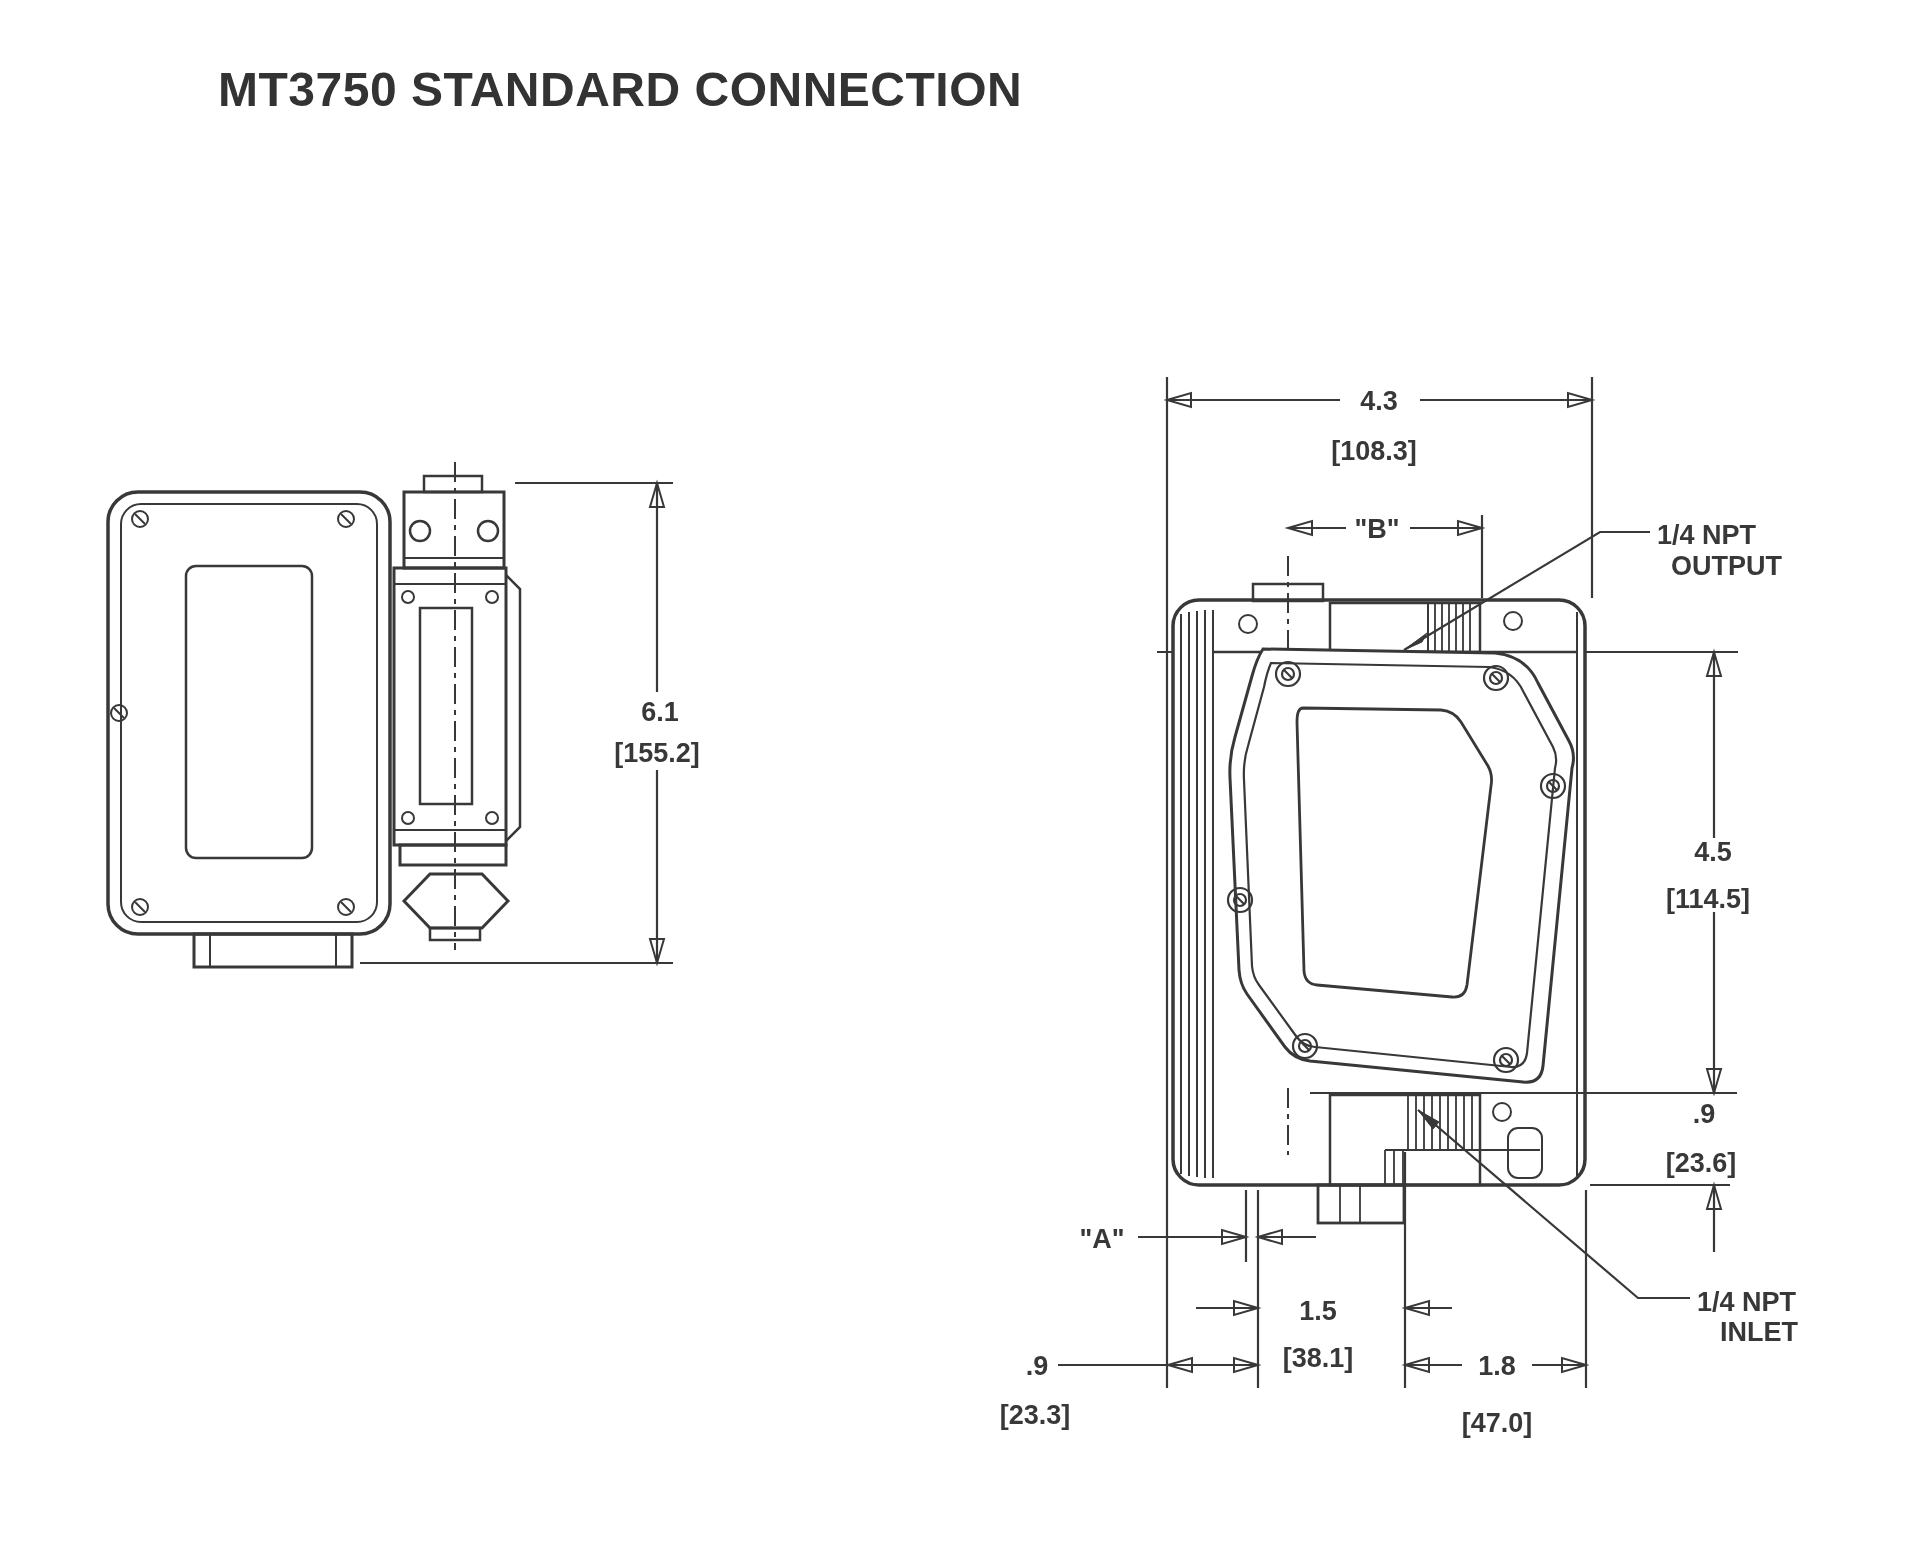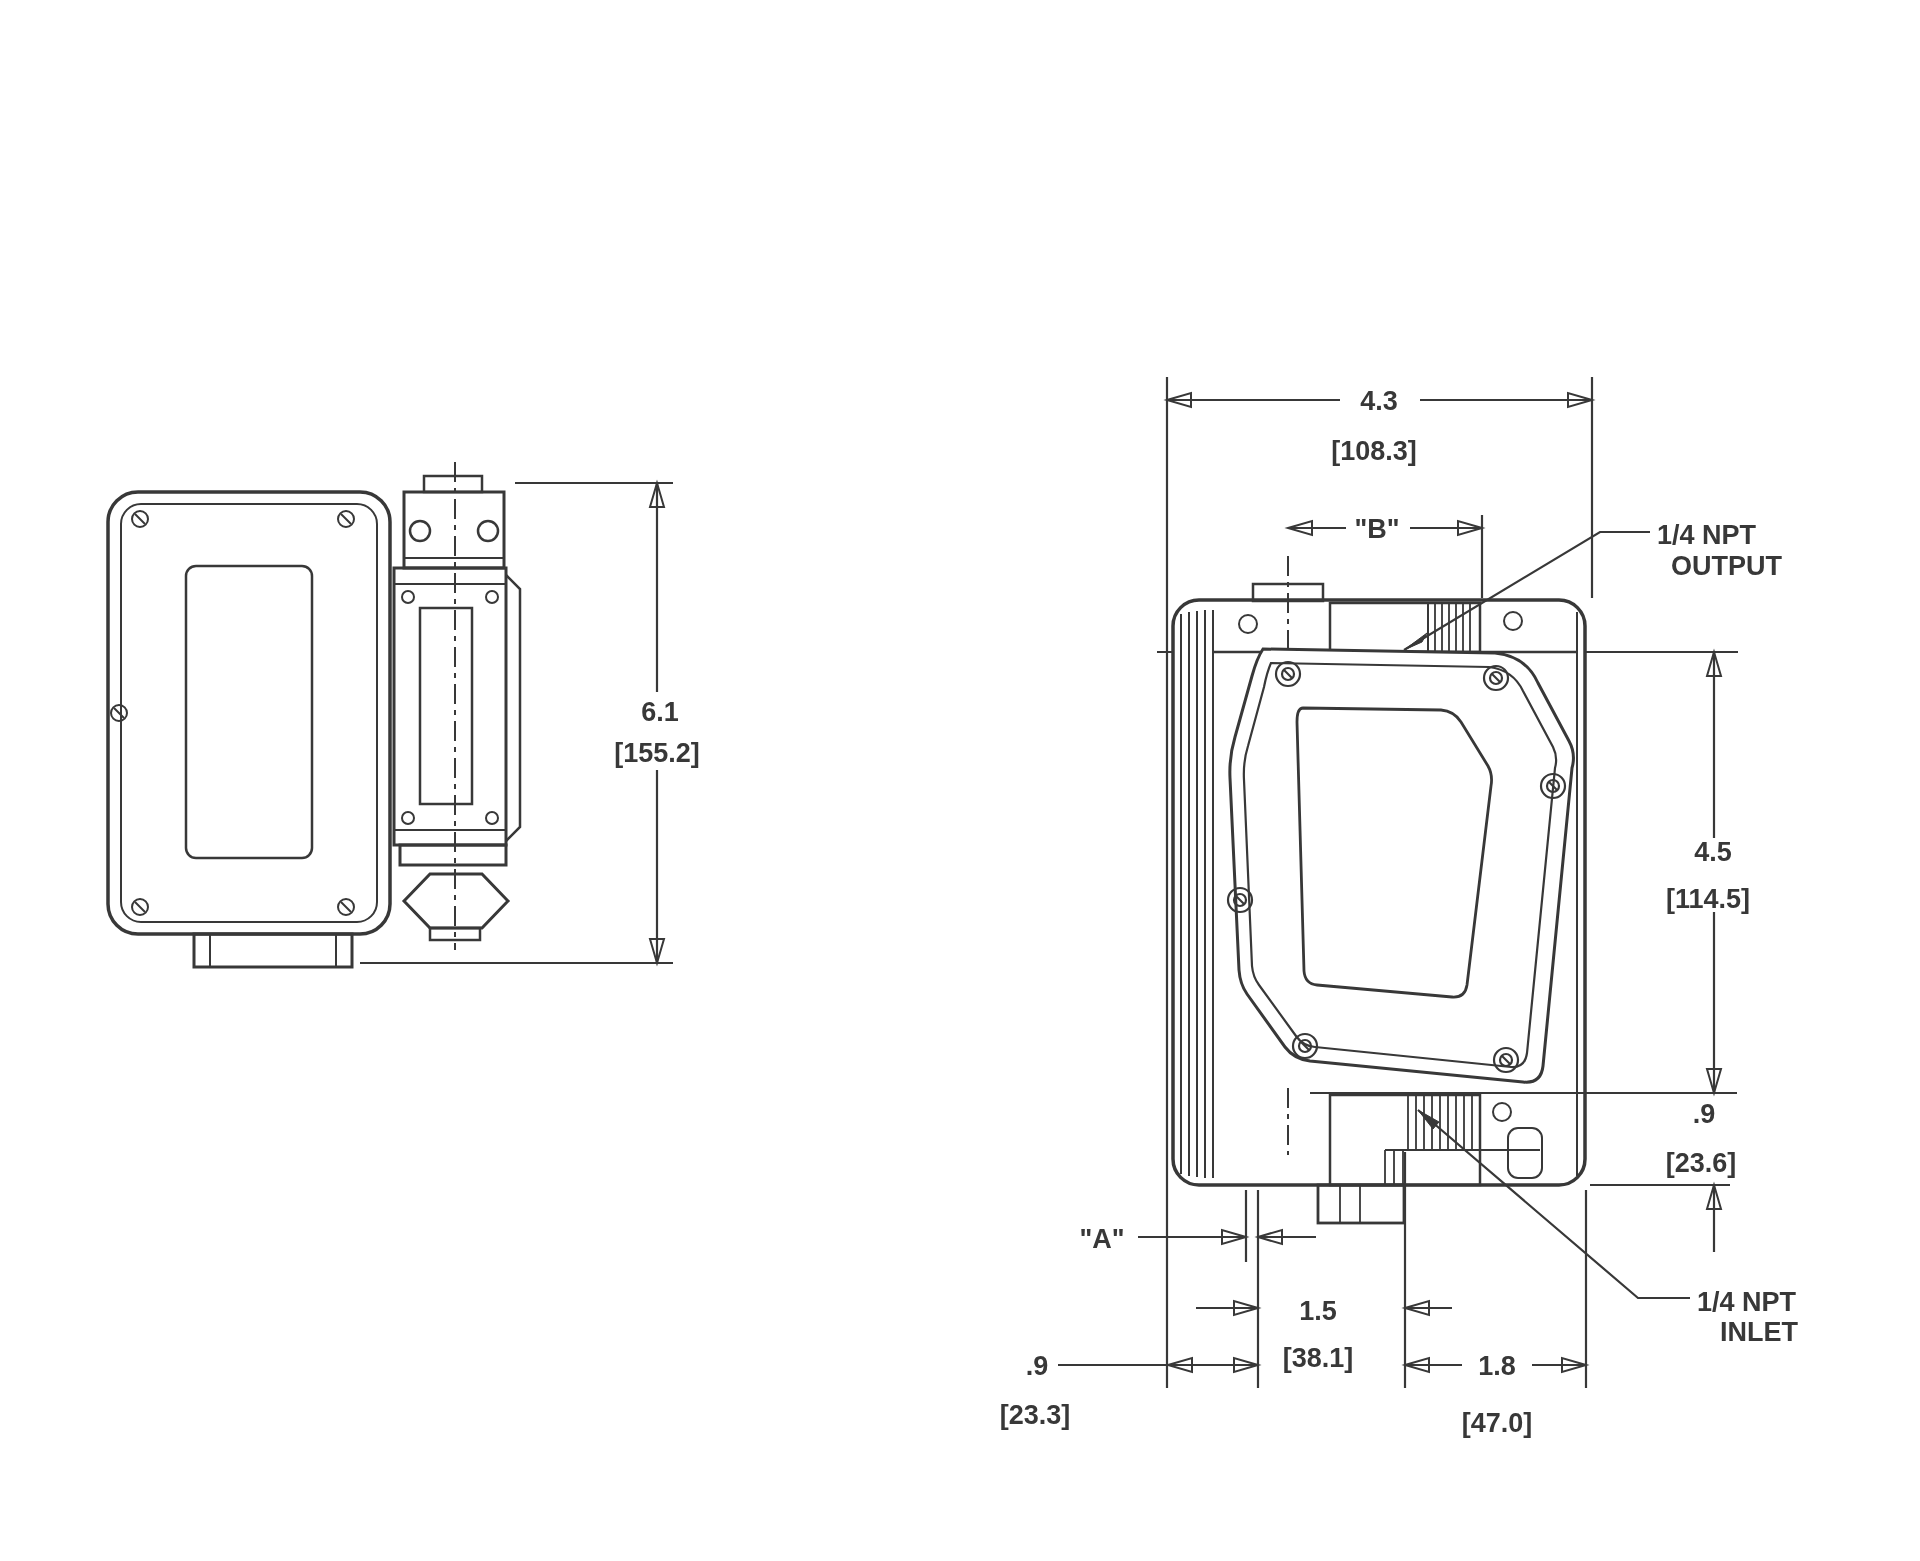--- a/index.html
+++ b/index.html
@@ -15,20 +15,21 @@
   .cl{stroke:#383838;stroke-width:2;fill:none;stroke-dasharray:20 6 5 6;}
   .arrow{fill:none;stroke:#383838;stroke-width:2;}
   .solidarrow{fill:#383838;stroke:#383838;stroke-width:1;}
   .dim{font:bold 27px "Liberation Sans", sans-serif;fill:#383838;text-anchor:middle;}
   .lbl{font:bold 27px "Liberation Sans", sans-serif;fill:#383838;text-anchor:start;}
 </style>
 </head>
 <body>
 
 <div class="canvas">
+  <div class="title">MT3750 STANDARD CONNECTION</div>
 
   <svg width="1920" height="1561" viewBox="0 0 1920 1561">
 
     <g>
       <rect class="ln w35" x="108" y="492" width="282" height="442" rx="30"></rect>
       <rect class="ln w2" x="121" y="504" width="256" height="418" rx="20"></rect>
       <rect class="ln w25" x="186" y="566" width="126" height="292" rx="10"></rect>
       <g class="ln w2">
         <circle cx="140" cy="519" r="8"></circle>
           <path d="M135,514 L145,524"></path>

